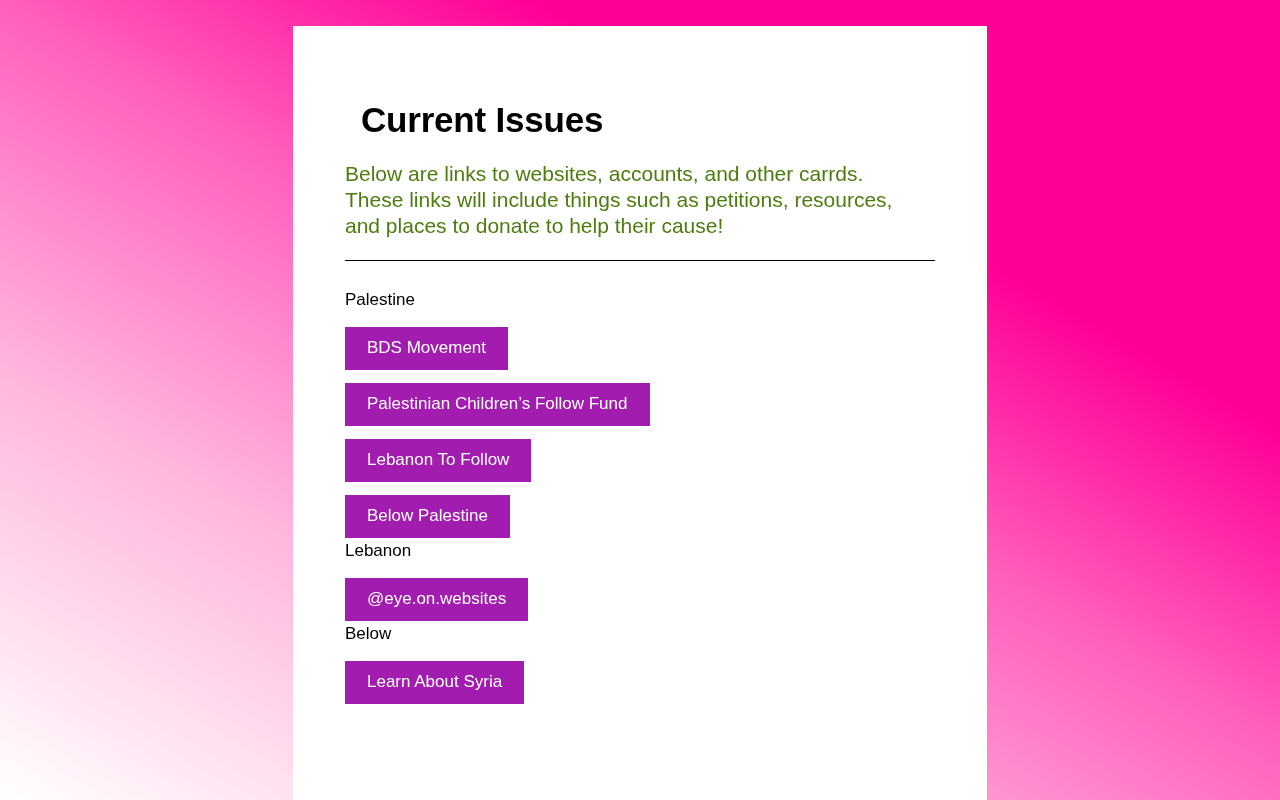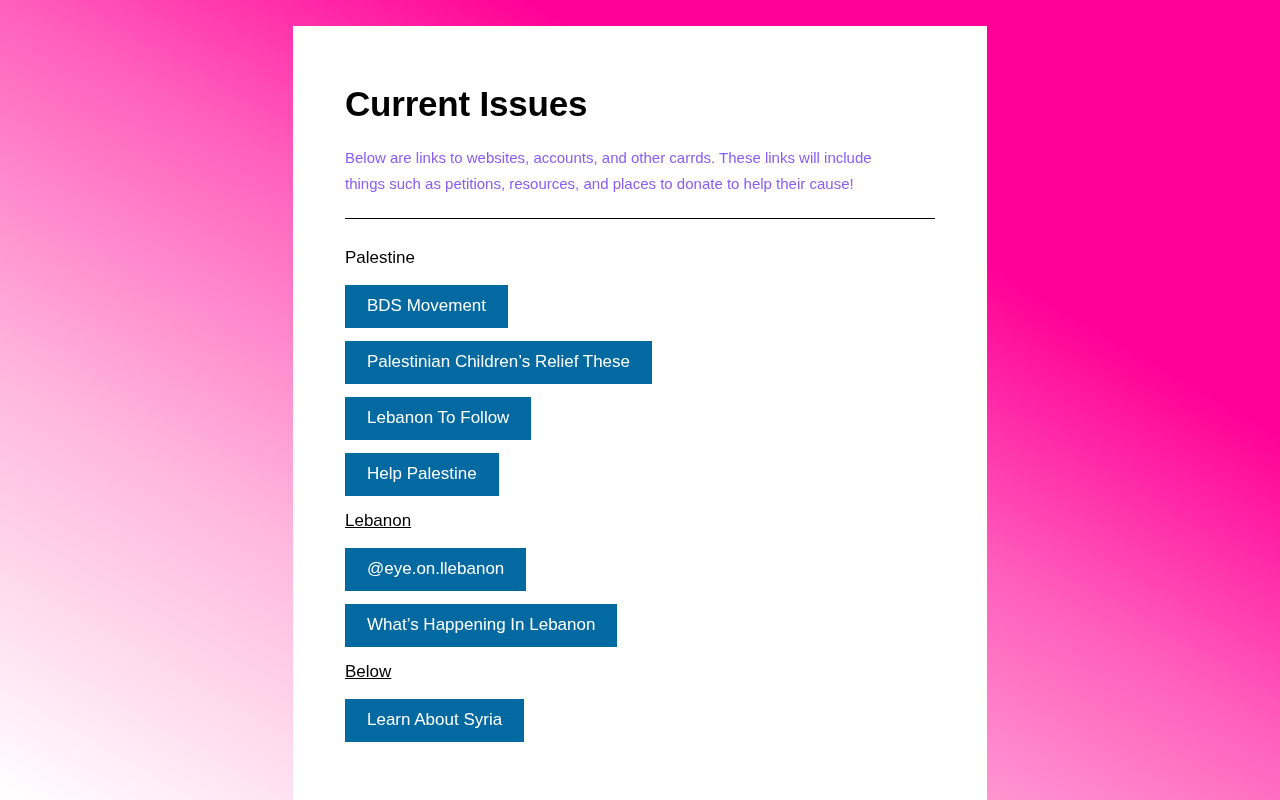--- a/index.html
+++ b/index.html
@@ -18,81 +18,80 @@
     position: absolute;
     left: 293px;
     top: 26px;
     width: 694px;
     height: 800px;
     background: #ffffff;
     box-sizing: border-box;
     padding: 56px 52px 0 52px;
   }
   .title {
-    margin: 0;
+    margin: 16px;
     font-size: 35px;
     font-weight: bold;
     color: #000;
     line-height: 44px;
     letter-spacing: -0.2px;
   }
   .intro {
     margin: 19px 0 0 0;
-    font-size: 15px;
+    font-size: 21px;
     line-height: 26px;
-    color: #8b5cf6;
+    color: #4d7c0f;
     width: 570px;
   }
   .divider {
     margin: 21px 0 0 0;
     height: 1px;
     background: #000;
     width: 590px;
     border: none;
   }
   .section-label {
     font-size: 17px;
     color: #000;
     line-height: 22px;
   }
   .section-label.first { margin-top: 28px; }
   .btn {
     display: inline-block;
-    background: #0369a1;
+    background: #a21caf;
     color: #fff;
     font-size: 17px;
     line-height: 20px;
     padding: 11px 22px 12px 22px;
     text-decoration: none;
     cursor: pointer;
     white-space: nowrap;
   }
   .btn-row { margin-top: 13px; height: 43px; }
   .btn-row.first { margin-top: 16px; }
-  .group-gap { margin-top: 14px; text-decoration: underline; }
+  .group-gap { margin-top: 2px; }
 </style>
 </head>
 <body>
 
 <div class="card">
   <h1 class="title">Current Issues</h1>
   <p class="intro">Below are links to websites, accounts, and other carrds. These links will include things such as petitions, resources, and places to donate to help their cause!</p>
   <hr class="divider">
 
   <div>
     <div class="section-label first">Palestine</div>
     <div class="btn-row first"><a class="btn">BDS Movement</a></div>
-    <div class="btn-row"><a class="btn">Palestinian Children’s Relief These</a></div>
+    <div class="btn-row"><a class="btn">Palestinian Children’s Follow Fund</a></div>
     <div class="btn-row"><a class="btn">Lebanon To Follow</a></div>
-    <div class="btn-row"><a class="btn">Help Palestine</a></div>
+    <div class="btn-row"><a class="btn">Below Palestine</a></div>
   </div>
 
   <div>
     <div class="section-label group-gap">Lebanon</div>
-    <div class="btn-row first"><a class="btn">@eye.on.llebanon</a></div>
-    <div class="btn-row"><a class="btn">What’s Happening In Lebanon</a></div>
+    <div class="btn-row first"><a class="btn">@eye.on.websites</a></div>
   </div>
 
   <div>
     <div class="section-label group-gap">Below</div>
     <div class="btn-row first"><a class="btn">Learn About Syria</a></div>
   </div>
 </div>
 
 </body></html>

